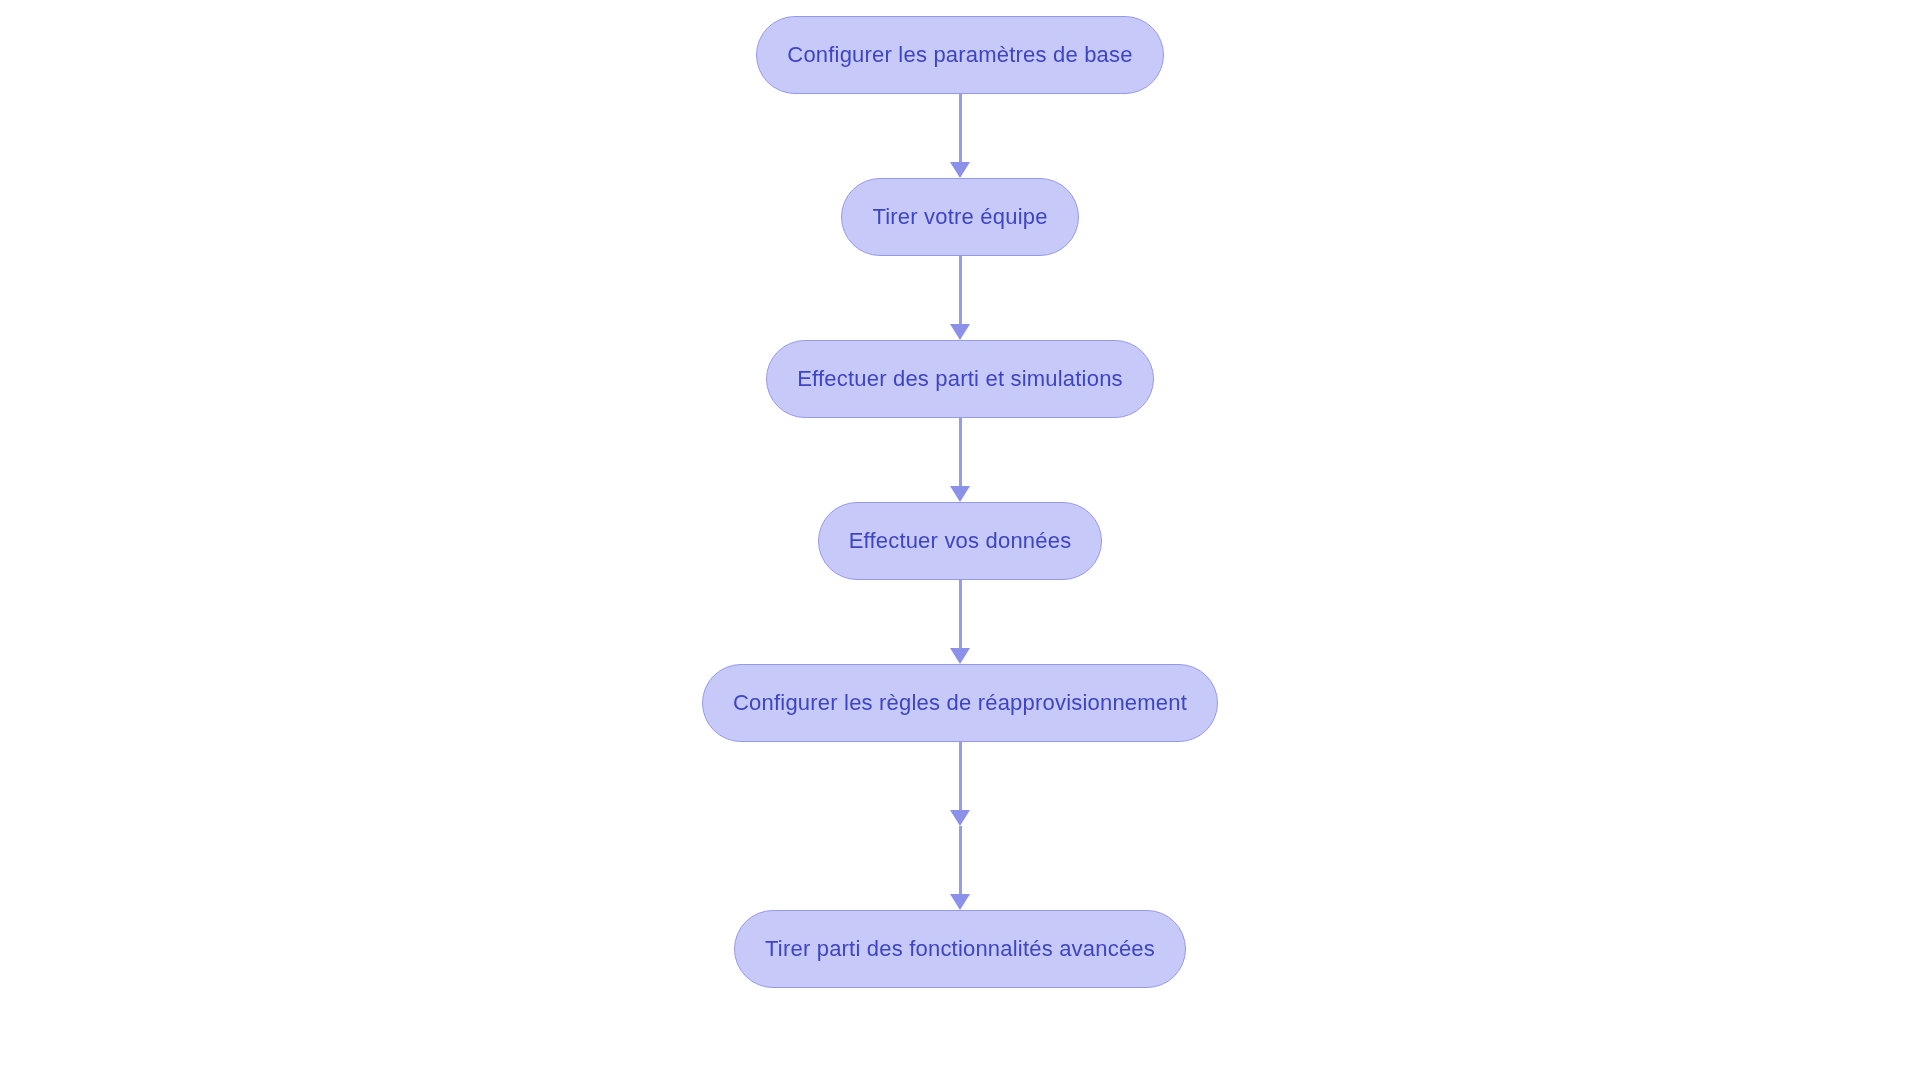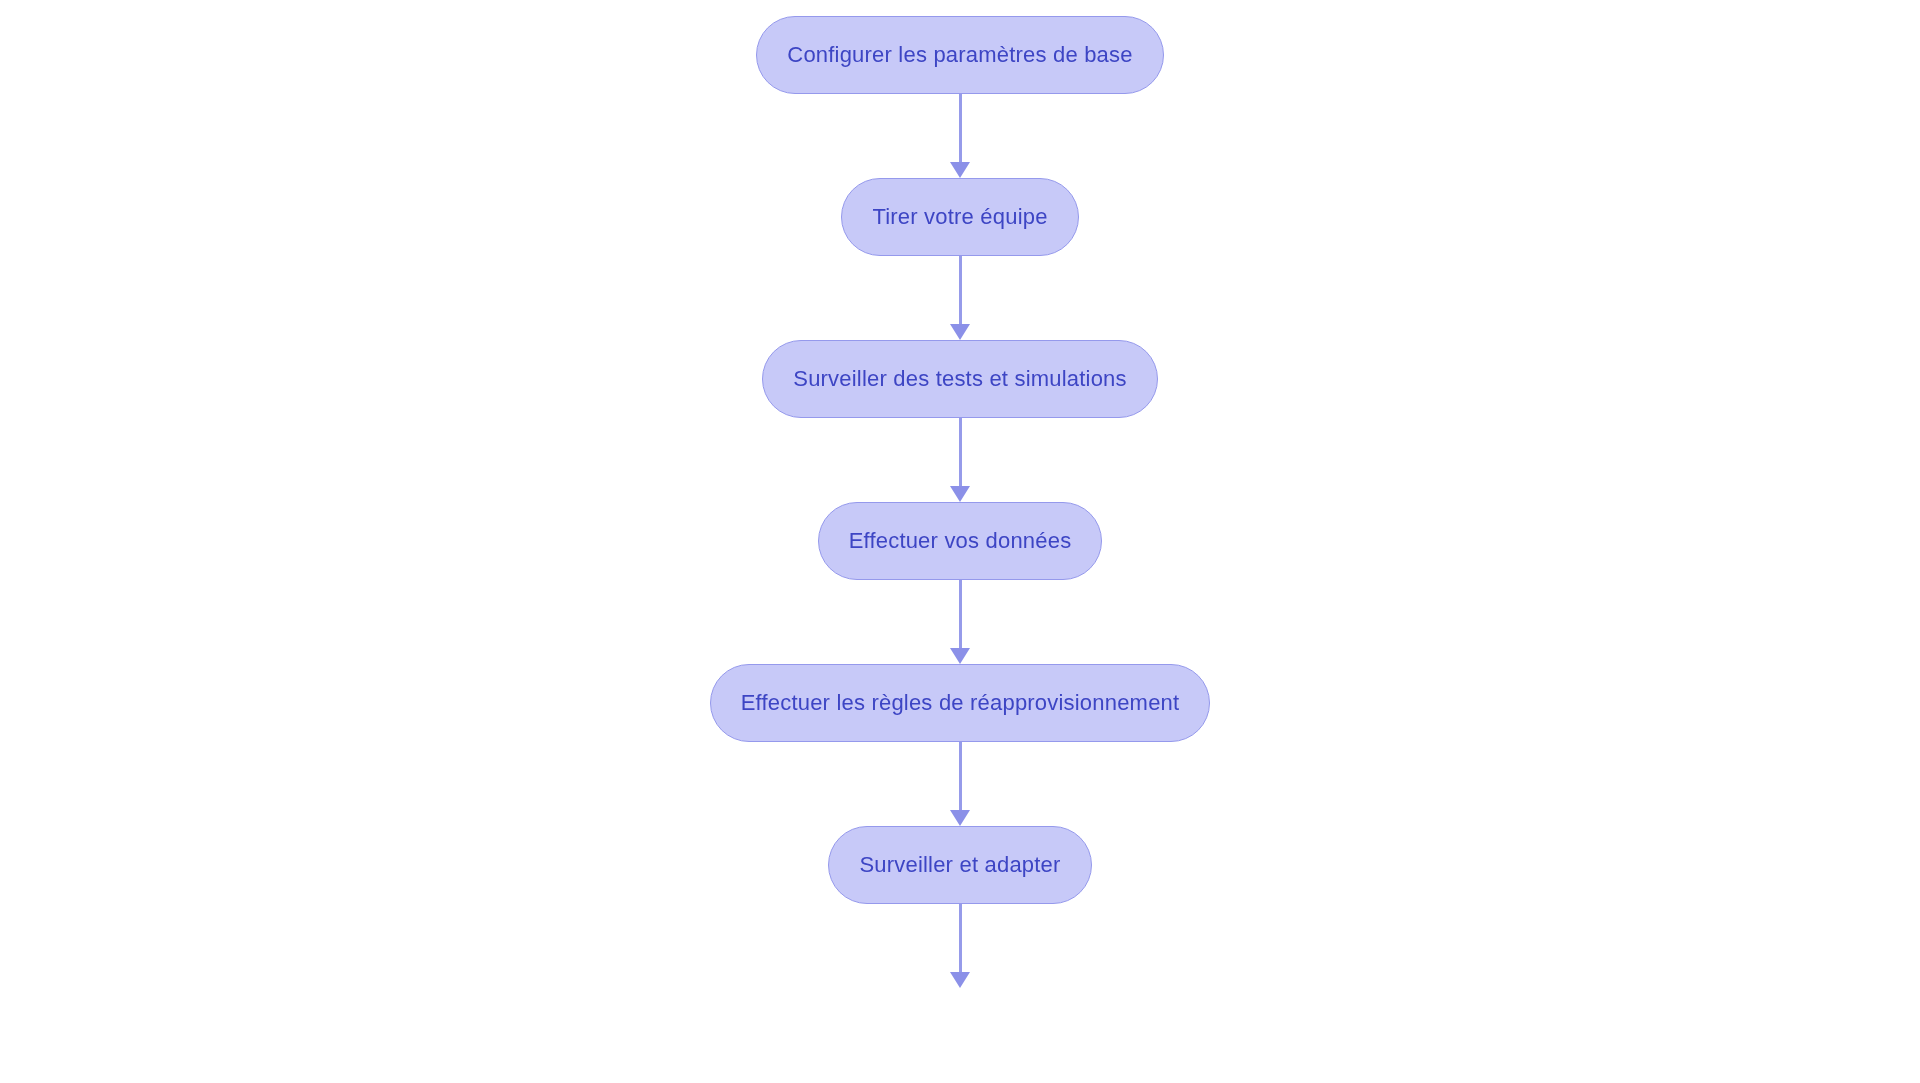--- a/index.html
+++ b/index.html
@@ -81,49 +81,49 @@
   <div class="node">
     <span>Tirer votre équipe</span>
   </div>
 
   <div class="arrow">
     <div class="shaft"></div>
     <div class="head"></div>
   </div>
 
   <div class="node">
-    <span>Surveiller des tests et simulations</span>
+    <span>Effectuer des parti et simulations</span>
   </div>
 
   <div class="arrow">
     <div class="shaft"></div>
     <div class="head"></div>
   </div>
 
   <div class="node">
     <span>Effectuer vos données</span>
   </div>
 
   <div class="arrow">
     <div class="shaft"></div>
     <div class="head"></div>
   </div>
 
   <div class="node">
-    <span>Effectuer les règles de réapprovisionnement</span>
-  </div>
-
-  <div class="arrow">
-    <div class="shaft"></div>
-    <div class="head"></div>
-  </div>
-
-  <div class="node">
-    <span>Surveiller et adapter</span>
+    <span>Configurer les règles de réapprovisionnement</span>
   </div>
 
   <div class="arrow">
     <div class="shaft"></div>
     <div class="head"></div>
   </div>
 
 
+  <div class="arrow">
+    <div class="shaft"></div>
+    <div class="head"></div>
+  </div>
+
+  <div class="node">
+    <span>Tirer parti des fonctionnalités avancées</span>
+  </div>
+
 </div>
 
 </body></html>

